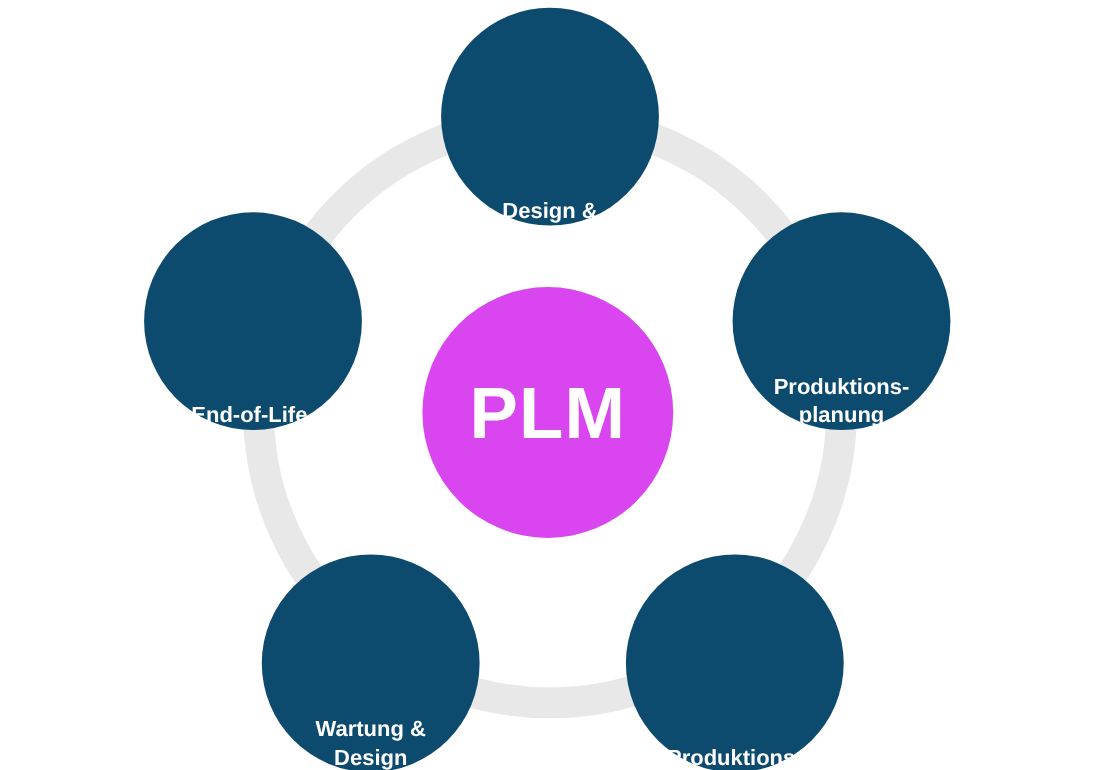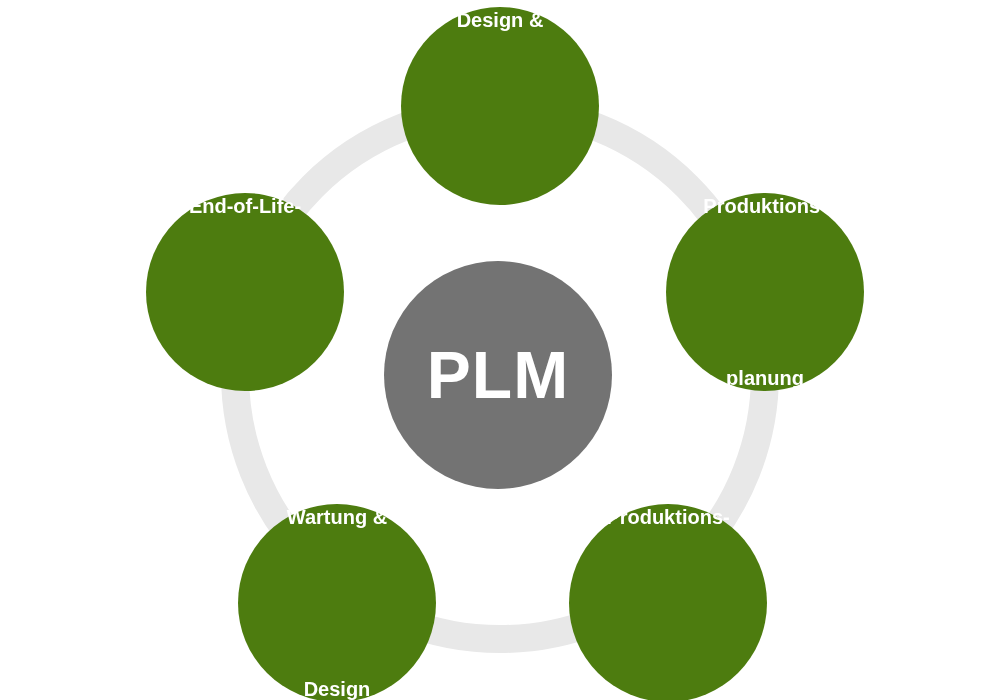--- a/index.html
+++ b/index.html
@@ -27,46 +27,46 @@
     border: 28px solid #e8e8e8;
     border-radius: 50%;
     z-index: 1;
   }
   
   .node {
     position: absolute;
     width: 198px;
     height: 198px;
     border-radius: 50%;
-    background: #4d7c0f;
+    background: #0c4a6e;
     color: #ffffff;
     display: flex;
     flex-direction: column;
     align-items: center;
-    justify-content: space-between;
+    justify-content: flex-end;
     text-align: center;
     font-weight: bold;
     font-size: 20px;
     line-height: 26px;
     z-index: 3;
   }
   .node-top          { left: 401px; top: 7px;   }
   .node-right        { left: 666px; top: 193px; }
   .node-bottom-right { left: 569px; top: 504px; }
   .node-bottom-left  { left: 238px; top: 504px; }
-  .node-left         { left: 146px; top: 193px; }
+  .node-left         { left: 131px; top: 193px; }
   
   .center-circle {
     position: absolute;
     left: 384px;
     top: 261px;
     width: 228px;
     height: 228px;
     border-radius: 50%;
-    background: #737373;
+    background: #d946ef;
     color: #ffffff;
     display: flex;
     align-items: center;
     justify-content: center;
     font-weight: bold;
     font-size: 66px;
     letter-spacing: 1px;
     z-index: 2;
   }
   .node span, .center-circle span { display: block; }

